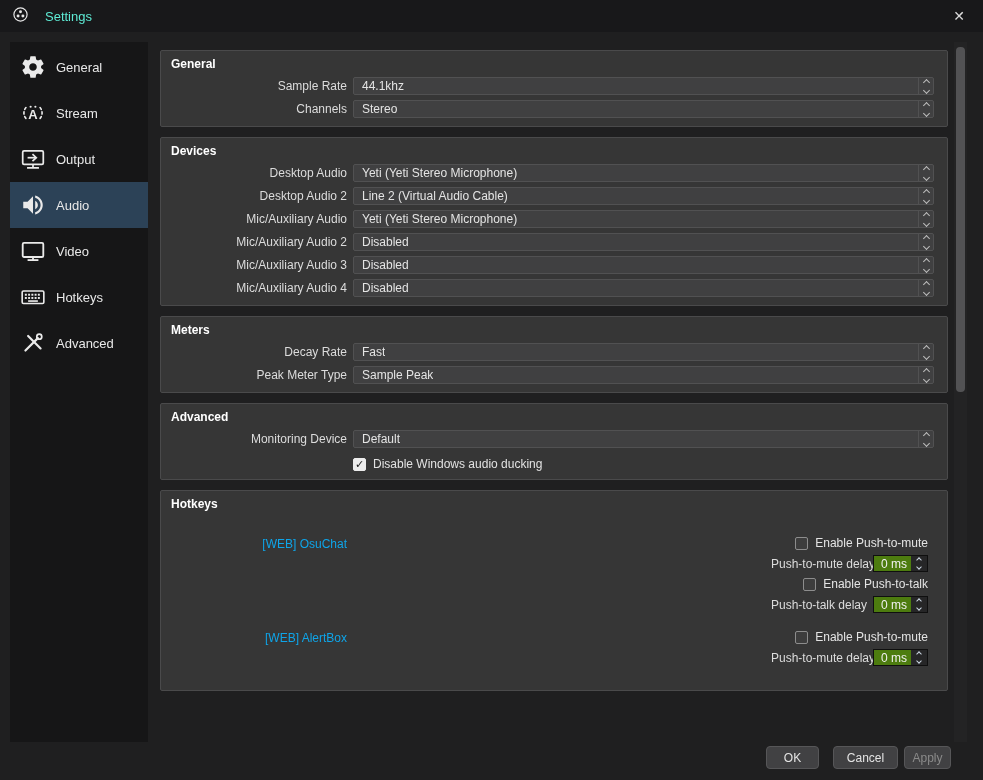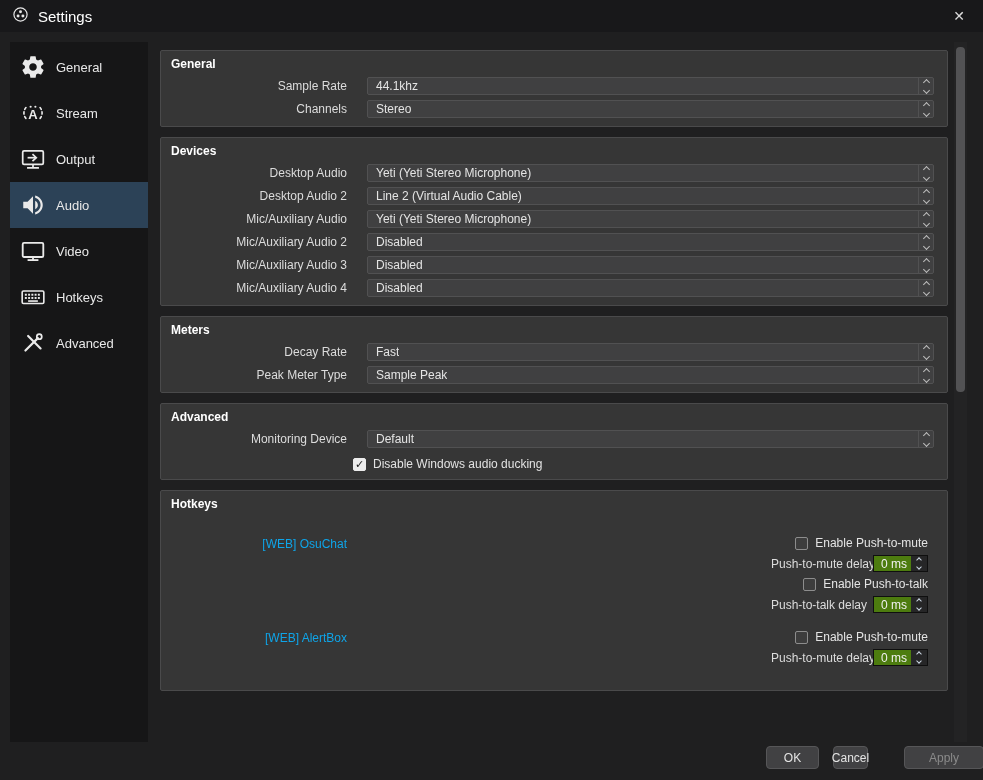--- a/index.html
+++ b/index.html
@@ -7,36 +7,36 @@
   body {
     position:relative; overflow:hidden;
     background:#1f1f20;
     font-family:"Liberation Sans","DejaVu Sans",sans-serif;
     color:#dfdfe0; font-size:12px;
     -webkit-font-smoothing:antialiased;
   }
   
   .titlebar { position:absolute; left:0; top:0; right:0; height:32px;
     background:#18181a; display:flex; align-items:center; padding:0 12px; }
-  .titlebar .title { margin-left:9px; font-size:15px; color:#ffffff; }
+  .titlebar .title { margin-left:16px; font-size:13px; color:#5eead4; }
   .titlebar .close { margin-left:auto; font-size:14px; color:#dcdcdc; padding:2px 6px; cursor:default; }
   
   .sidebar { position:absolute; left:10px; top:42px; width:138px; height:700px;
     background:#161617; padding-top:2px; }
   .nav-item { height:46px; display:flex; align-items:center; gap:9px;
     padding-left:9px; font-size:13px; color:#e8e8e8; cursor:default; }
   .nav-item.selected { background:#2c4257; }
   .nav-icon { width:28px; height:28px; display:flex; align-items:center; justify-content:center; flex:0 0 28px; }
   
   .content { position:absolute; left:160px; top:42px; width:788px; height:666px;
     overflow:hidden; padding-top:8px; }
   .panel { background:#363636; border:1px solid #4a4a4b; border-radius:2px;
     margin-bottom:10px; padding:6px 13px 8px 10px; }
   .panel-title { font-size:12px; font-weight:bold; color:#ffffff; margin-bottom:6px; }
-  .row { display:grid; grid-template-columns:176px 1fr; gap:20px; align-items:center; margin-bottom:5px; }
+  .row { display:grid; grid-template-columns:176px 1fr; gap:6px; align-items:center; margin-bottom:5px; }
   .row:last-child { margin-bottom:0; }
   .row-label { text-align:right; color:#dcdcdc; white-space:nowrap; }
   .combo { position:relative; height:18px; background:#404041; border:1px solid #515152;
     border-radius:2px; display:flex; align-items:center; padding:0 20px 0 8px;
     color:#e4e4e4; cursor:default; }
   .combo-text { white-space:nowrap; overflow:hidden; }
   .combo-arrows { position:absolute; right:0; top:0; bottom:0; width:15px;
     border-left:1px solid #515152; display:flex; flex-direction:column;
     align-items:center; justify-content:center; gap:3px; }
   .chev { display:inline-block; width:5px; height:5px;
@@ -66,22 +66,22 @@
   
   .scroll-track { position:absolute; left:954px; top:42px; width:13px; height:700px; background:#232324; }
   .scroll-thumb { position:absolute; left:956px; top:47px; width:9px; height:345px;
     background:#525254; border-radius:4px; }
   
   .btn { position:absolute; top:746px; height:23px; background:#414143; border:1px solid #565658;
     border-radius:4px; display:flex; align-items:center; justify-content:center;
     color:#e4e4e4; font-size:12px; cursor:default; }
   .btn.disabled { color:#8a8a8a; }
   #btn-ok { left:766px; width:53px; }
-  #btn-cancel { left:833px; width:35px; }
-  #btn-apply { left:904px; width:80px; }
+  #btn-cancel { left:833px; width:65px; }
+  #btn-apply { left:904px; width:47px; }
 </style>
 </head>
 <body>
 
 <div class="titlebar">
   <span class="logo">
     <svg viewBox="0 0 24 24" width="17" height="17">
       <circle cx="12" cy="12" r="9.3" fill="none" stroke="#e8e8e8" stroke-width="1.7"></circle>
       <circle cx="12" cy="8.1" r="2.1" fill="#e8e8e8"></circle>
       <circle cx="8.6" cy="14.1" r="2.1" fill="#e8e8e8"></circle>

